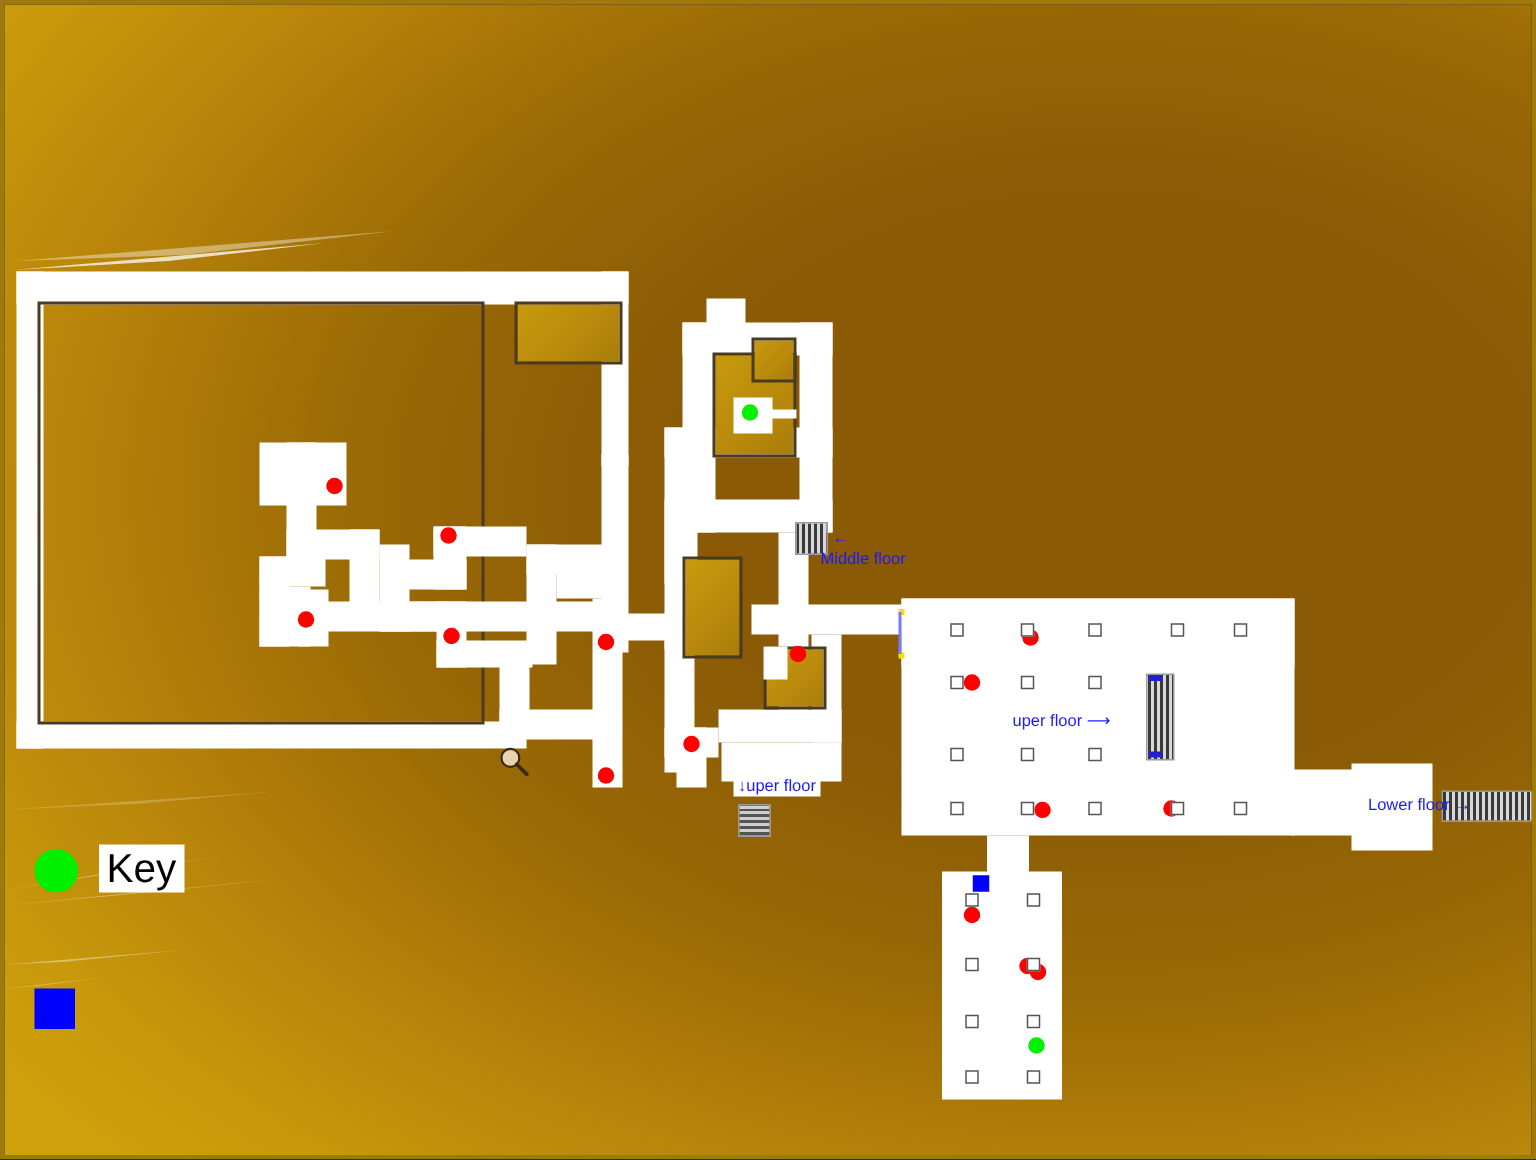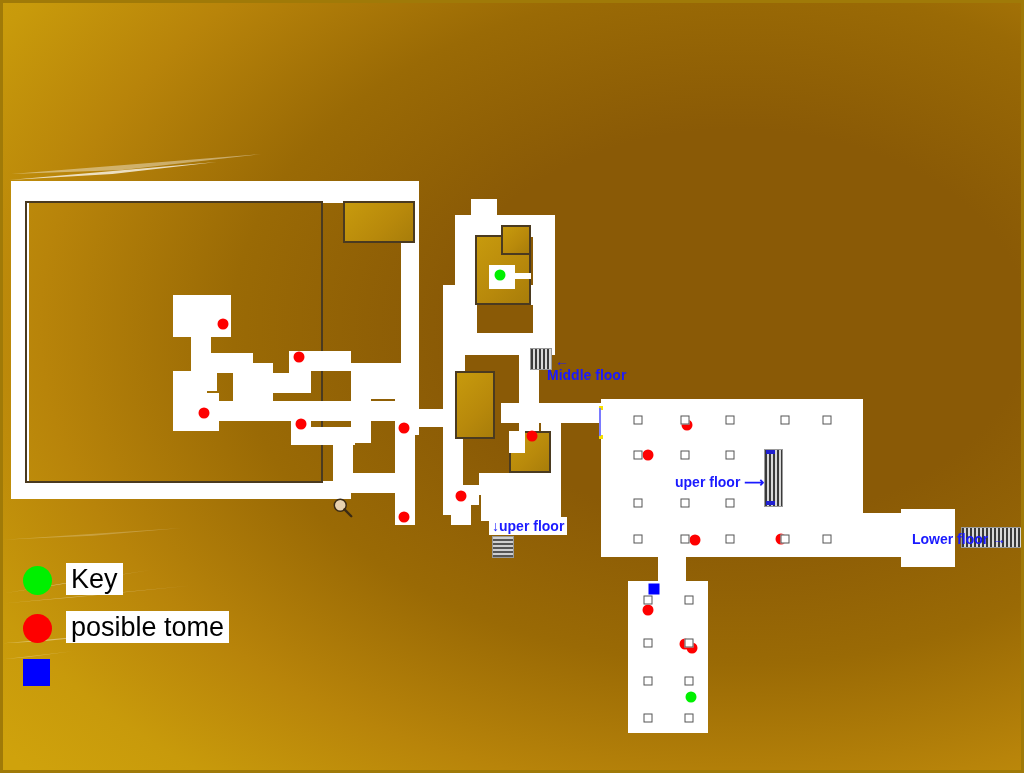--- a/index.html
+++ b/index.html
@@ -106,22 +106,22 @@
   }
   .title-text {
     font-size: 58px;
     color: #000000;
     line-height: 1;
     letter-spacing: 0px;
   }
   .floor-label {
     position: absolute;
     color: #1a1aff;
-    font-size: 14px;
-    font-weight: bold;
+    font-size: 11px;
+    font-weight: normal;
     white-space: nowrap;
   }
   .floor-label.boxed {
     background: #ffffff;
     padding: 1px 3px;
   }
   .floor-label.plain {
     background: transparent;
   }
   .legend {
@@ -321,22 +321,18 @@
 
   <div class="floor-label plain" style="left:909px; top:528px;">
     <span>Lower floor  →</span>
   </div>
 
   <div class="legend" style="left:20px; top:560px; width:240px; height:140px;">
     <div class="legend-row" style="left:0px; top:0px;">
       <div class="legend-swatch-circle" style="background:#00f000;"></div>
       <div class="legend-label">Key</div>
     </div>
-    <div class="legend-row" style="left:0px; top:48px;">
-      <div class="legend-swatch-circle" style="background:#fe0000;"></div>
-      <div class="legend-label">posible tome</div>
-    </div>
     <div class="legend-row" style="left:0px; top:96px;">
       <div class="legend-swatch-square" style="background:#0000ff;"></div>
     </div>
   </div>
 
 </div>
 
 </body></html>

